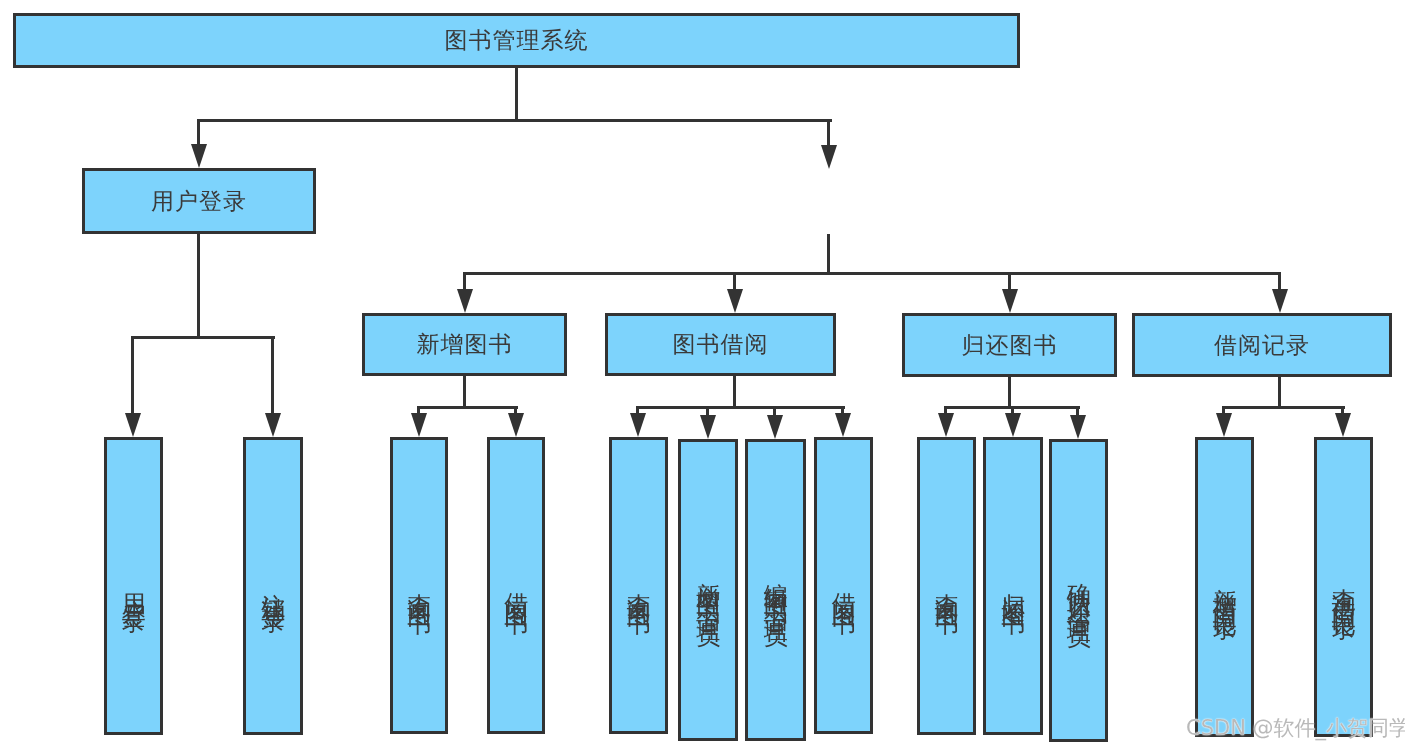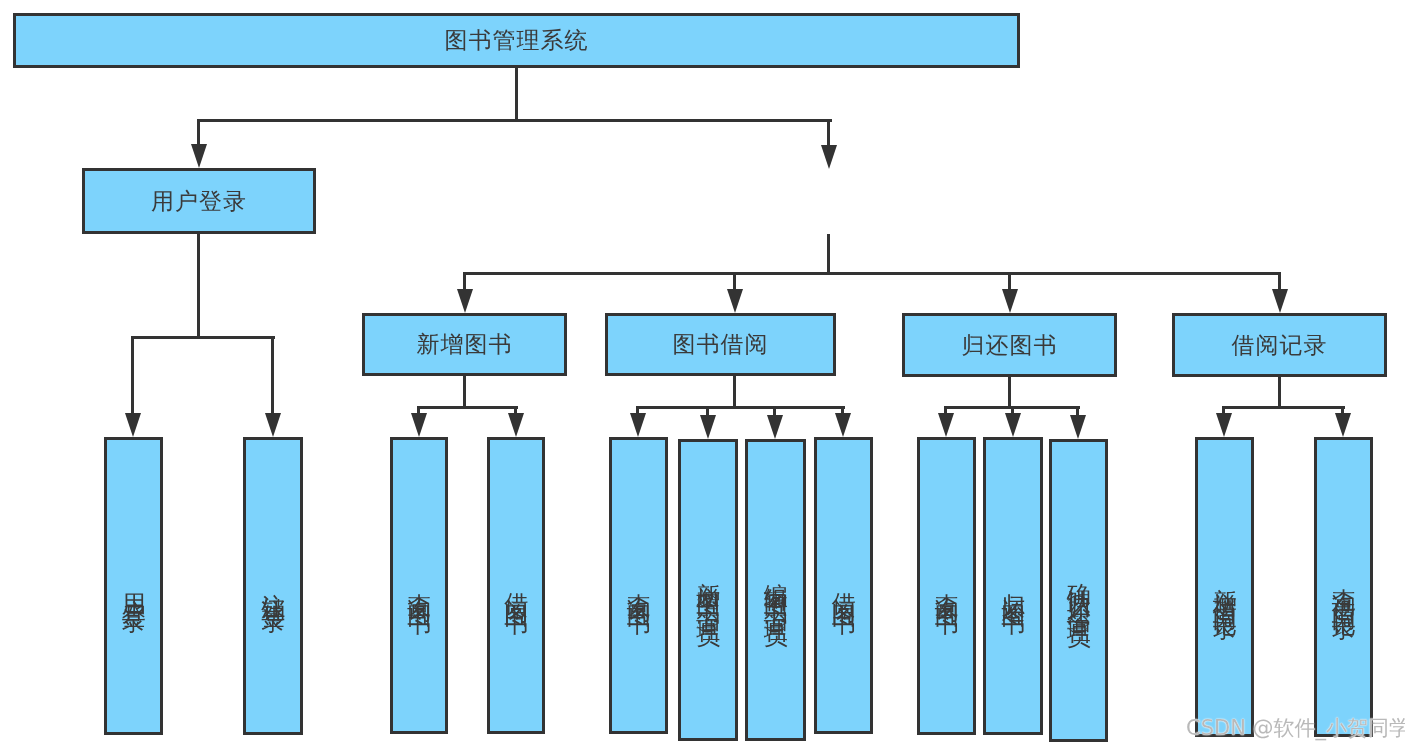--- a/index.html
+++ b/index.html
@@ -44,21 +44,21 @@
 
   <div class="box hbox" style="left:362px;top:313px;width:205px;height:63px">
     <span>新增图书</span>
   </div>
   <div class="box hbox" style="left:605px;top:313px;width:231px;height:63px">
     <span>图书借阅</span>
   </div>
   <div class="box hbox" style="left:902px;top:313px;width:215px;height:64px">
     <span>归还图书</span>
   </div>
-  <div class="box hbox" style="left:1172px;top:313px;width:215px;height:64px">
+  <div class="box hbox" style="left:1132px;top:313px;width:260px;height:64px">
     <span>借阅记录</span>
   </div>
 
   <div class="box vbox" style="left:104px;top:437px;width:59px;height:298px">
     <span class="vtext">用户登录</span>
   </div>
   <div class="box vbox" style="left:243px;top:437px;width:60px;height:298px">
     <span class="vtext">注销登录</span>
   </div>
 

